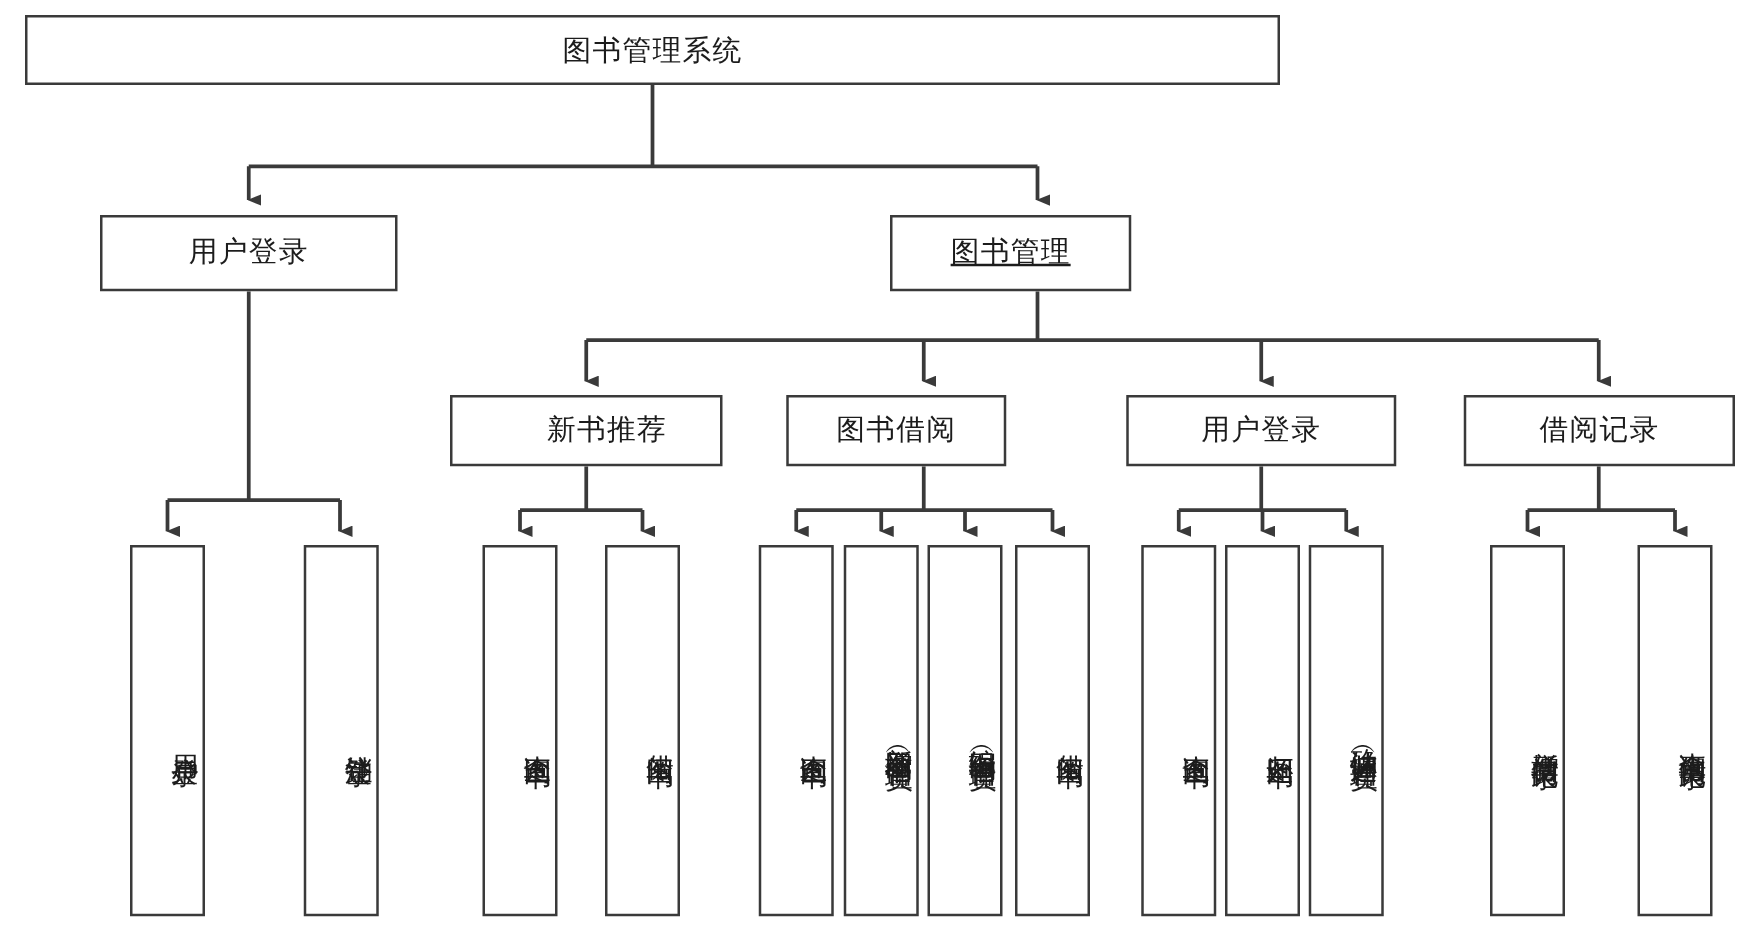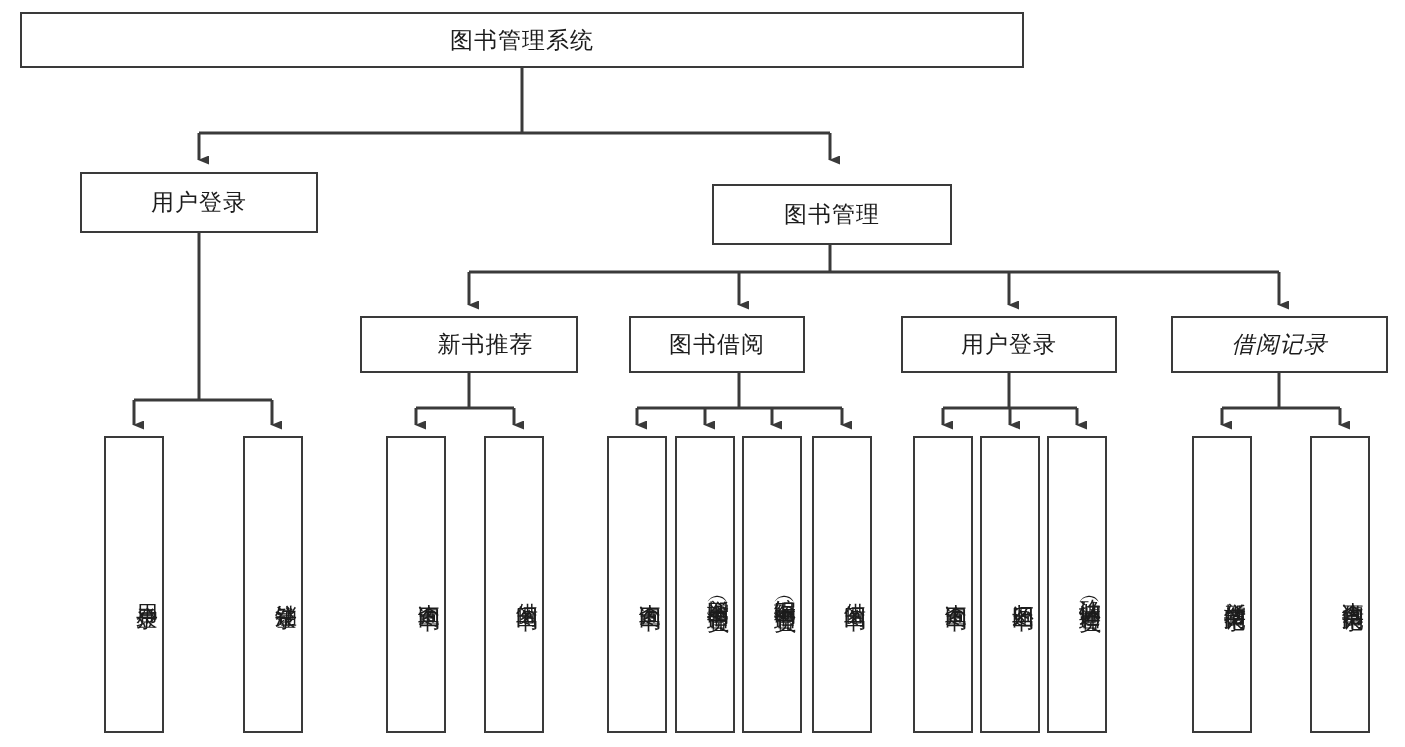--- a/index.html
+++ b/index.html
@@ -129,34 +129,34 @@
     </g>
   </svg>
 
   <div class="node node-root" style="left:20px; top:12px; width:1004px; height:56px;">
     <span>图书管理系统</span>
   </div>
 
   <div class="node node-h" style="left:80px; top:172px; width:238px; height:61px;">
     <span>用户登录</span>
   </div>
-  <div class="node node-h" style="left:712px; top:184px; width:240px; height:61px;">
+  <div class="node node-h" style="left:712px; top:172px; width:193px; height:61px;text-decoration:underline;">
     <span>图书管理</span>
   </div>
 
   <div class="node node-h" style="left:360px; top:316px; width:218px; height:57px;padding-left:33px;">
     <span>新书推荐</span>
   </div>
   <div class="node node-h" style="left:629px; top:316px; width:176px; height:57px;">
     <span>图书借阅</span>
   </div>
   <div class="node node-h" style="left:901px; top:316px; width:216px; height:57px;">
     <span>用户登录</span>
   </div>
-  <div class="node node-h" style="left:1171px; top:316px; width:217px; height:57px;font-style:italic;">
+  <div class="node node-h" style="left:1171px; top:316px; width:217px; height:57px;">
     <span>借阅记录</span>
   </div>
 
   <div class="node node-v" style="left:104px; top:436px; width:60px; height:297px;">
     <span class="vlabel">用户登录</span>
   </div>
   <div class="node node-v" style="left:243px; top:436px; width:60px; height:297px;">
     <span class="vlabel">注销登录</span>
   </div>
 

